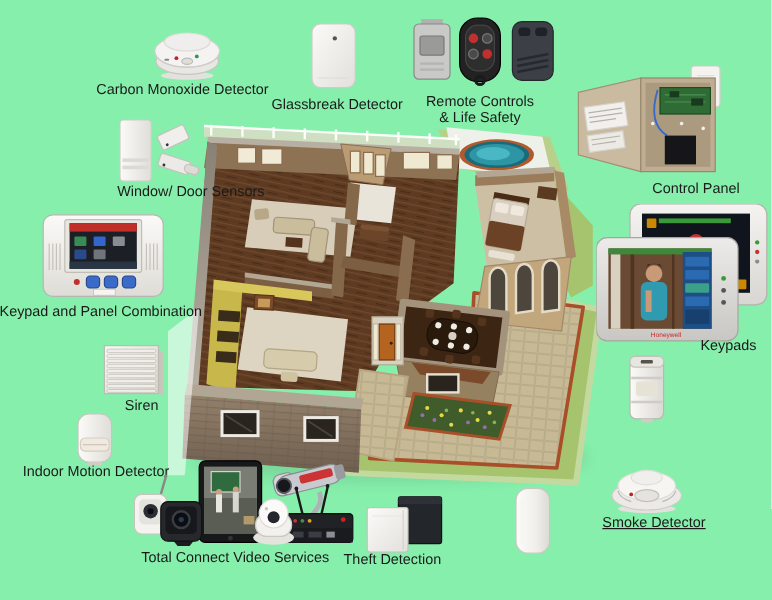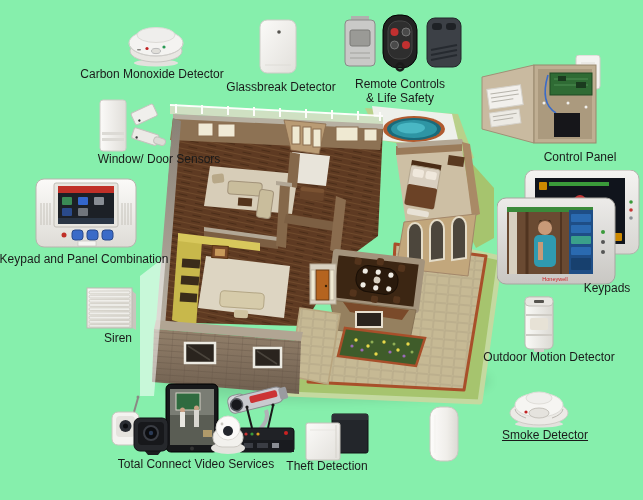--- a/index.html
+++ b/index.html
@@ -452,38 +452,52 @@
         <rect x="6" y="23.8" width="41" height="2.8" rx="1.4"></rect>
           <rect x="6" y="28" width="41" height="2.8" rx="1.4"></rect>
         <rect x="6" y="32.2" width="41" height="2.8" rx="1.4"></rect>
           <rect x="6" y="36.4" width="41" height="2.8" rx="1.4"></rect>
         <rect x="6" y="40.6" width="41" height="2.4" rx="1.2"></rect>
       </g>
     </svg>
     <div class="label" style="left:35px;top:48px;">Siren</div>
   </div>
 
+  <div class="device" style="left:61px;top:343px;width:36px;height:46px;">
+    <svg width="36" height="46" viewBox="0 0 36 46">
+      <defs>
+          <linearGradient id="imd" x1="0" y1="0" x2="1" y2="0">
+        <stop offset="0" stop-color="#fcfbf9"></stop>
+            <stop offset="1" stop-color="#dfddd7"></stop>
+          </linearGradient>
+        </defs>
+      <rect x="4" y="2" width="28" height="40" rx="9" fill="url(#imd)" stroke="#c8c5bf"></rect>
+      <rect x="6" y="22" width="24" height="11" rx="4" fill="#efe9df" stroke="#d5cec2"></rect>
+      <line x1="8" y1="27.5" x2="28" y2="27.5" stroke="#cfc8ba"></line>
+      <rect x="12" y="42" width="12" height="3" fill="#d0cdc6"></rect>
+    </svg>
+    <div class="label" style="left:19px;top:44px;">Indoor Motion Detector</div>
+  </div>
 
   <div class="device" style="left:522px;top:293px;width:34px;height:60px;">
     <svg width="34" height="60" viewBox="0 0 34 60">
       <defs>
           <linearGradient id="omd" x1="0" y1="0" x2="1" y2="0">
         <stop offset="0" stop-color="#fafaf7"></stop>
             <stop offset="1" stop-color="#dbd9d3"></stop>
           </linearGradient>
         </defs>
       <rect x="3" y="4" width="28" height="52" rx="5" fill="url(#omd)" stroke="#bab7b0"></rect>
       <rect x="3" y="4" width="28" height="9" rx="4" fill="#e8e6e1" stroke="#c5c2bb"></rect>
       <rect x="12" y="7" width="10" height="3" rx="1" fill="#55534e"></rect>
       <line x1="4" y1="22" x2="30" y2="22" stroke="#cfccc5" stroke-width="2"></line>
       <rect x="8" y="25" width="18" height="12" rx="2" fill="#e7e2d6"></rect>
       <line x1="4" y1="42" x2="30" y2="42" stroke="#cfccc5" stroke-width="2"></line>
       <rect x="12" y="56" width="10" height="3" fill="#cfccc6"></rect>
     </svg>
-    <div class="label" style="left:27px;top:58px;">Outdoor Motion Detector</div>
   </div>
 
   <div class="device" style="left:506px;top:383px;width:66px;height:46px;">
     <svg width="66" height="46" viewBox="0 0 66 46">
       <ellipse cx="33" cy="41" rx="24" ry="3.5" fill="#e3e1dd"></ellipse>
       <ellipse cx="33" cy="30" rx="29" ry="12" fill="#eceae6" stroke="#cfccc6"></ellipse>
       <ellipse cx="33" cy="22" rx="24" ry="12" fill="#f6f5f2" stroke="#dddbd6"></ellipse>
       <ellipse cx="33" cy="15" rx="13" ry="6" fill="#f0efec" stroke="#e0ded9"></ellipse>
       <ellipse cx="33" cy="30" rx="10" ry="5" fill="#e5e3de" stroke="#c5c2bb"></ellipse>
       <circle cx="20" cy="29" r="1.6" fill="#c02222"></circle>

